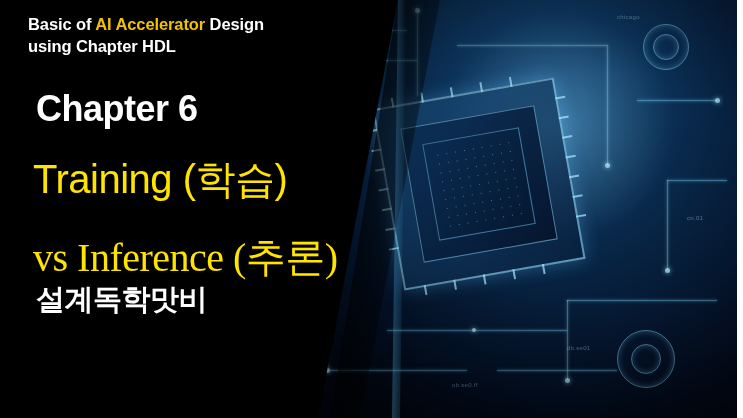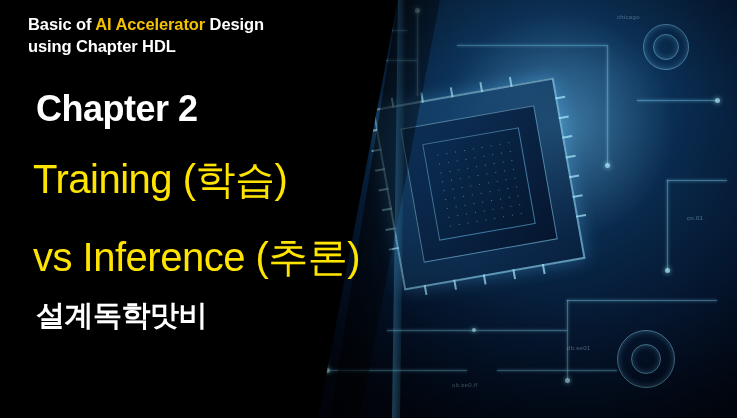--- a/index.html
+++ b/index.html
@@ -167,25 +167,25 @@
   .title-1, .title-2 {
     position: absolute;
     left: 33px;
     color: #ffe400;
     font-size: 40px;
     font-weight: normal;
     letter-spacing: -0.5px;
     white-space: nowrap;
   }
   .title-1 { top: 152px; }
-  .title-2 { top: 230px; }
+  .title-2 { top: 230px; font-family: Liberation Serif, serif; }
   .subtitle {
     position: absolute;
     left: 36px;
-    top: 296px;
+    top: 280px;
     font-size: 29px;
     font-weight: bold;
     color: #ffffff;
     letter-spacing: -0.5px;
   }
 </style>
 </head>
 <body>
 
 <div id="slide">
@@ -271,21 +271,21 @@
     <div class="blue-edge"></div>
   </div>
 
   <div id="content">
 
     <div class="line-top">
       <span>Basic of </span><span class="hl">AI Accelerator</span><span> Design</span><br>
       <span>using Chapter HDL</span>
     </div>
 
-    <div class="chapter">Chapter 2</div>
+    <div class="chapter">Chapter 6</div>
 
     <div class="title-1">Training (학습)</div>
     <div class="title-2">vs Inference (추론)</div>
 
     <div class="subtitle">설계독학맛비</div>
   </div>
 
 </div>
 
 </body></html>

